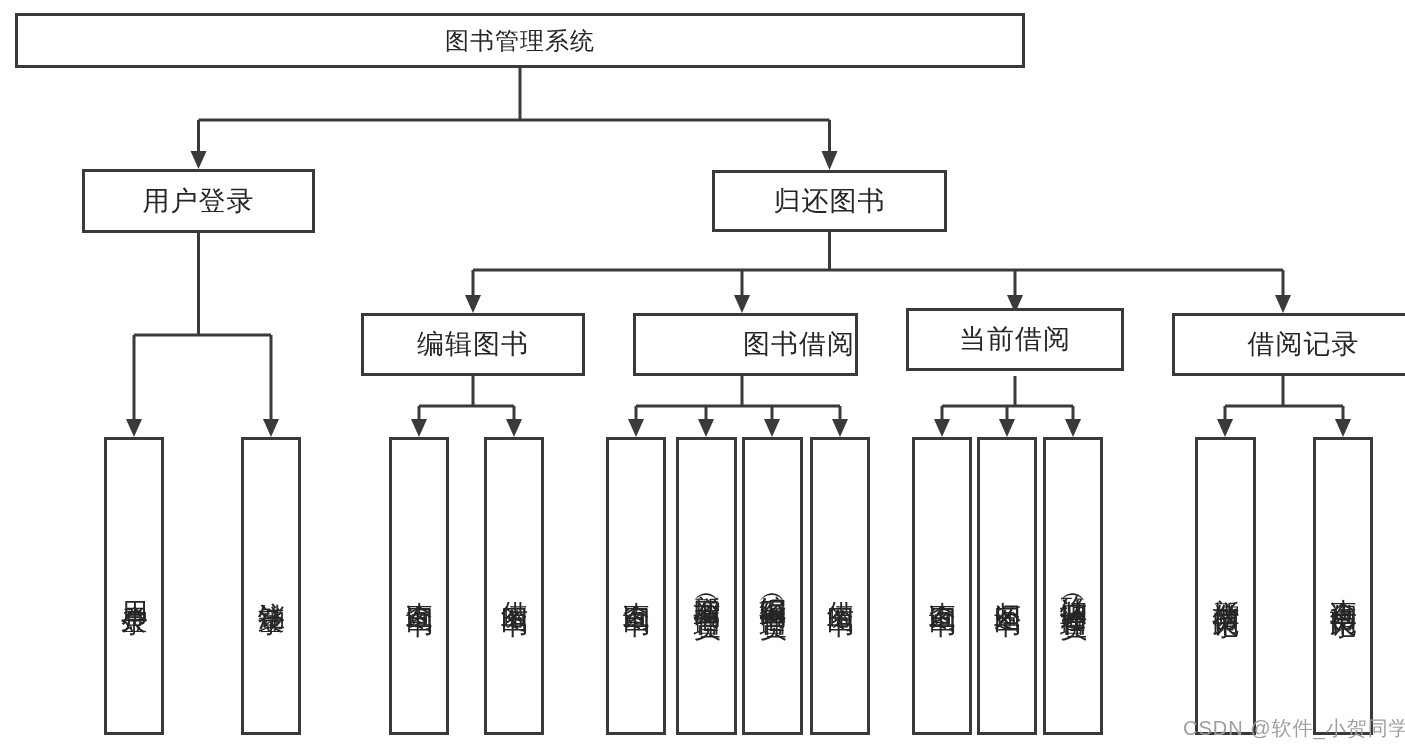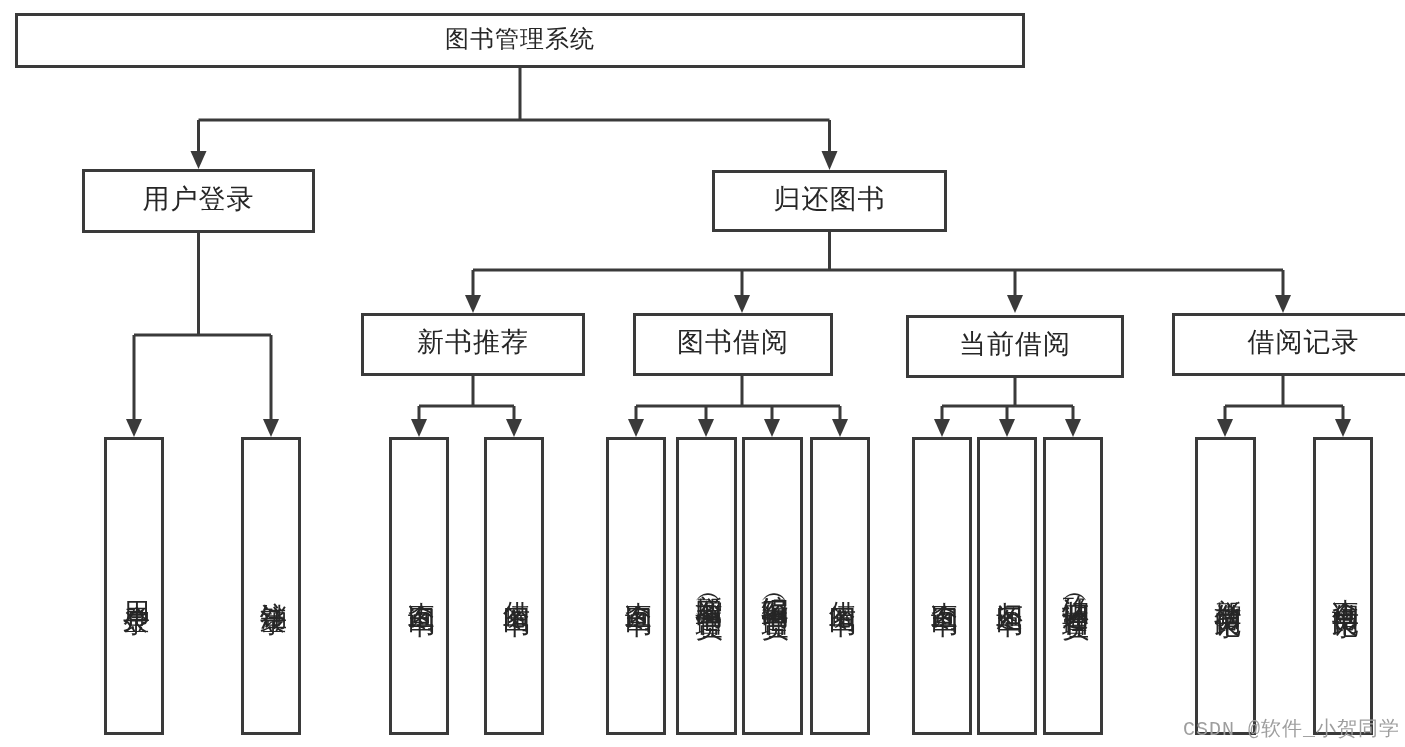--- a/index.html
+++ b/index.html
@@ -6,21 +6,21 @@
     --line:#3a3a3a;
     --text:#262626;
     --watermark:#9e9e9e;
     --bg:#ffffff;
   }
   html,body{margin:0;padding:0;background:var(--bg);}
   #canvas{
     position:relative;
     width:1405px;height:747px;
     background:var(--bg);
-    font-family:Liberation Mono, monospace;
+    font-family:Liberation Sans, sans-serif;
     color:var(--text);
     overflow:hidden;
     border-radius:19px;
   }
   #wires{position:absolute;left:0;top:0;width:1405px;height:747px;}
   #wires path{stroke:var(--line);stroke-width:3;fill:none;}
   #wires polygon{fill:var(--line);stroke:none;}
   .box{
     position:absolute;
     box-sizing:border-box;
@@ -104,26 +104,26 @@
   </div>
 
   <div class="box" style="left:82px;top:169px;width:233px;height:64px;">
     <span class="h-lab">用户登录</span>
   </div>
   <div class="box" style="left:712px;top:170px;width:235px;height:62px;">
     <span class="h-lab">归还图书</span>
   </div>
 
   <div class="box" style="left:361px;top:313px;width:224px;height:63px;">
-    <span class="h-lab">新书推荐</span>
+    <span class="h-lab">编辑图书</span>
   </div>
-  <div class="box" style="left:633px;top:313px;width:200px;height:63px;">
+  <div class="box" style="left:633px;top:313px;width:225px;height:63px;justify-content:flex-end;">
     <span class="h-lab">图书借阅</span>
   </div>
-  <div class="box" style="left:906px;top:315px;width:218px;height:63px;">
+  <div class="box" style="left:906px;top:308px;width:218px;height:63px;">
     <span class="h-lab">当前借阅</span>
   </div>
   <div class="box" style="left:1172px;top:313px;width:263px;height:63px;">
     <span class="h-lab">借阅记录</span>
   </div>
 
   <div class="box" style="left:104px;top:437px;width:60px;height:298px;">
     <span class="v">用户登录</span>
   </div>
   <div class="box" style="left:241px;top:437px;width:60px;height:298px;">

